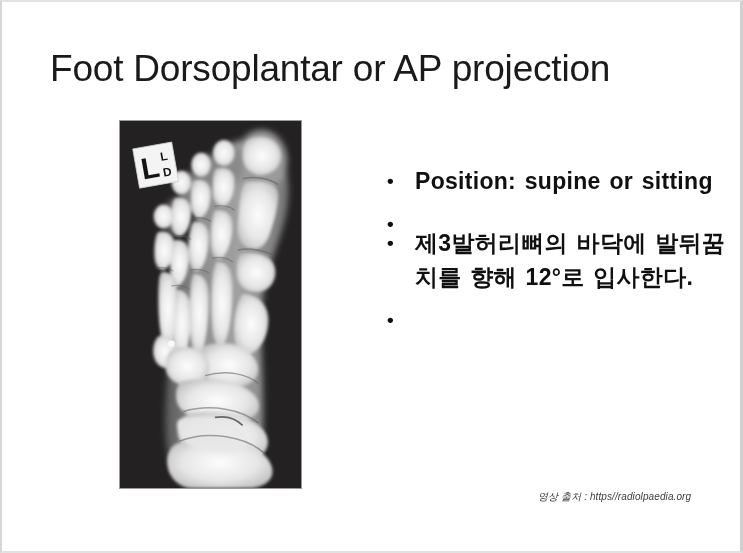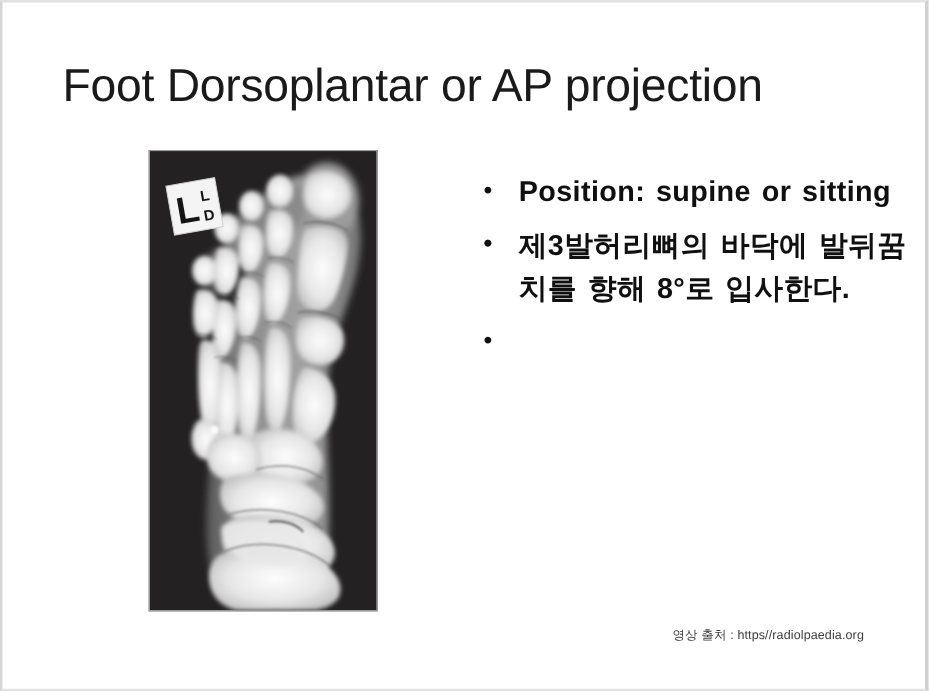--- a/index.html
+++ b/index.html
@@ -78,33 +78,35 @@
   .bullet-item .marker {
     position: absolute;
     left: 8px;
     top: 0;
     font-size: 19px;
     line-height: 34px;
     color: #101010;
   }
   .bullet-item .btext {
     display: block;
+    margin-top: 28px;
   }
 
   
   #source {
     position: absolute;
     left: 536px;
-    top: 500px;
+    top: 488px;
     font-family: "Liberation Sans", sans-serif;
     font-size: 10px;
     line-height: 14px;
     color: #3c3c3c;
     white-space: nowrap;
     letter-spacing: 0.1px;
+    font-style: italic;
   }
 </style>
 </head>
 <body>
 
 <div id="slide">
 
   <div id="title">Foot Dorsoplantar or AP projection</div>
 
   <div id="xray-figure">
@@ -248,21 +250,21 @@
       <span class="marker">•</span>
       <span class="btext">Position: supine or sitting</span>
     </div>
 
     <div class="bullet-item">
       <span class="marker">•</span>
     </div>
 
     <div class="bullet-item">
       <span class="marker">•</span>
-      <span class="btext">제3발허리뼈의 바닥에 발뒤꿈치를 향해 8°로 입사한다.</span>
+      <span class="btext">제3발허리뼈의 바닥에 발뒤꿈치를 향해 12°로 입사한다.</span>
     </div>
 
     <div class="bullet-item">
       <span class="marker">•</span>
     </div>
 
   </div>
 
   <div id="source">영상 출처 : https//radiolpaedia.org</div>
 

